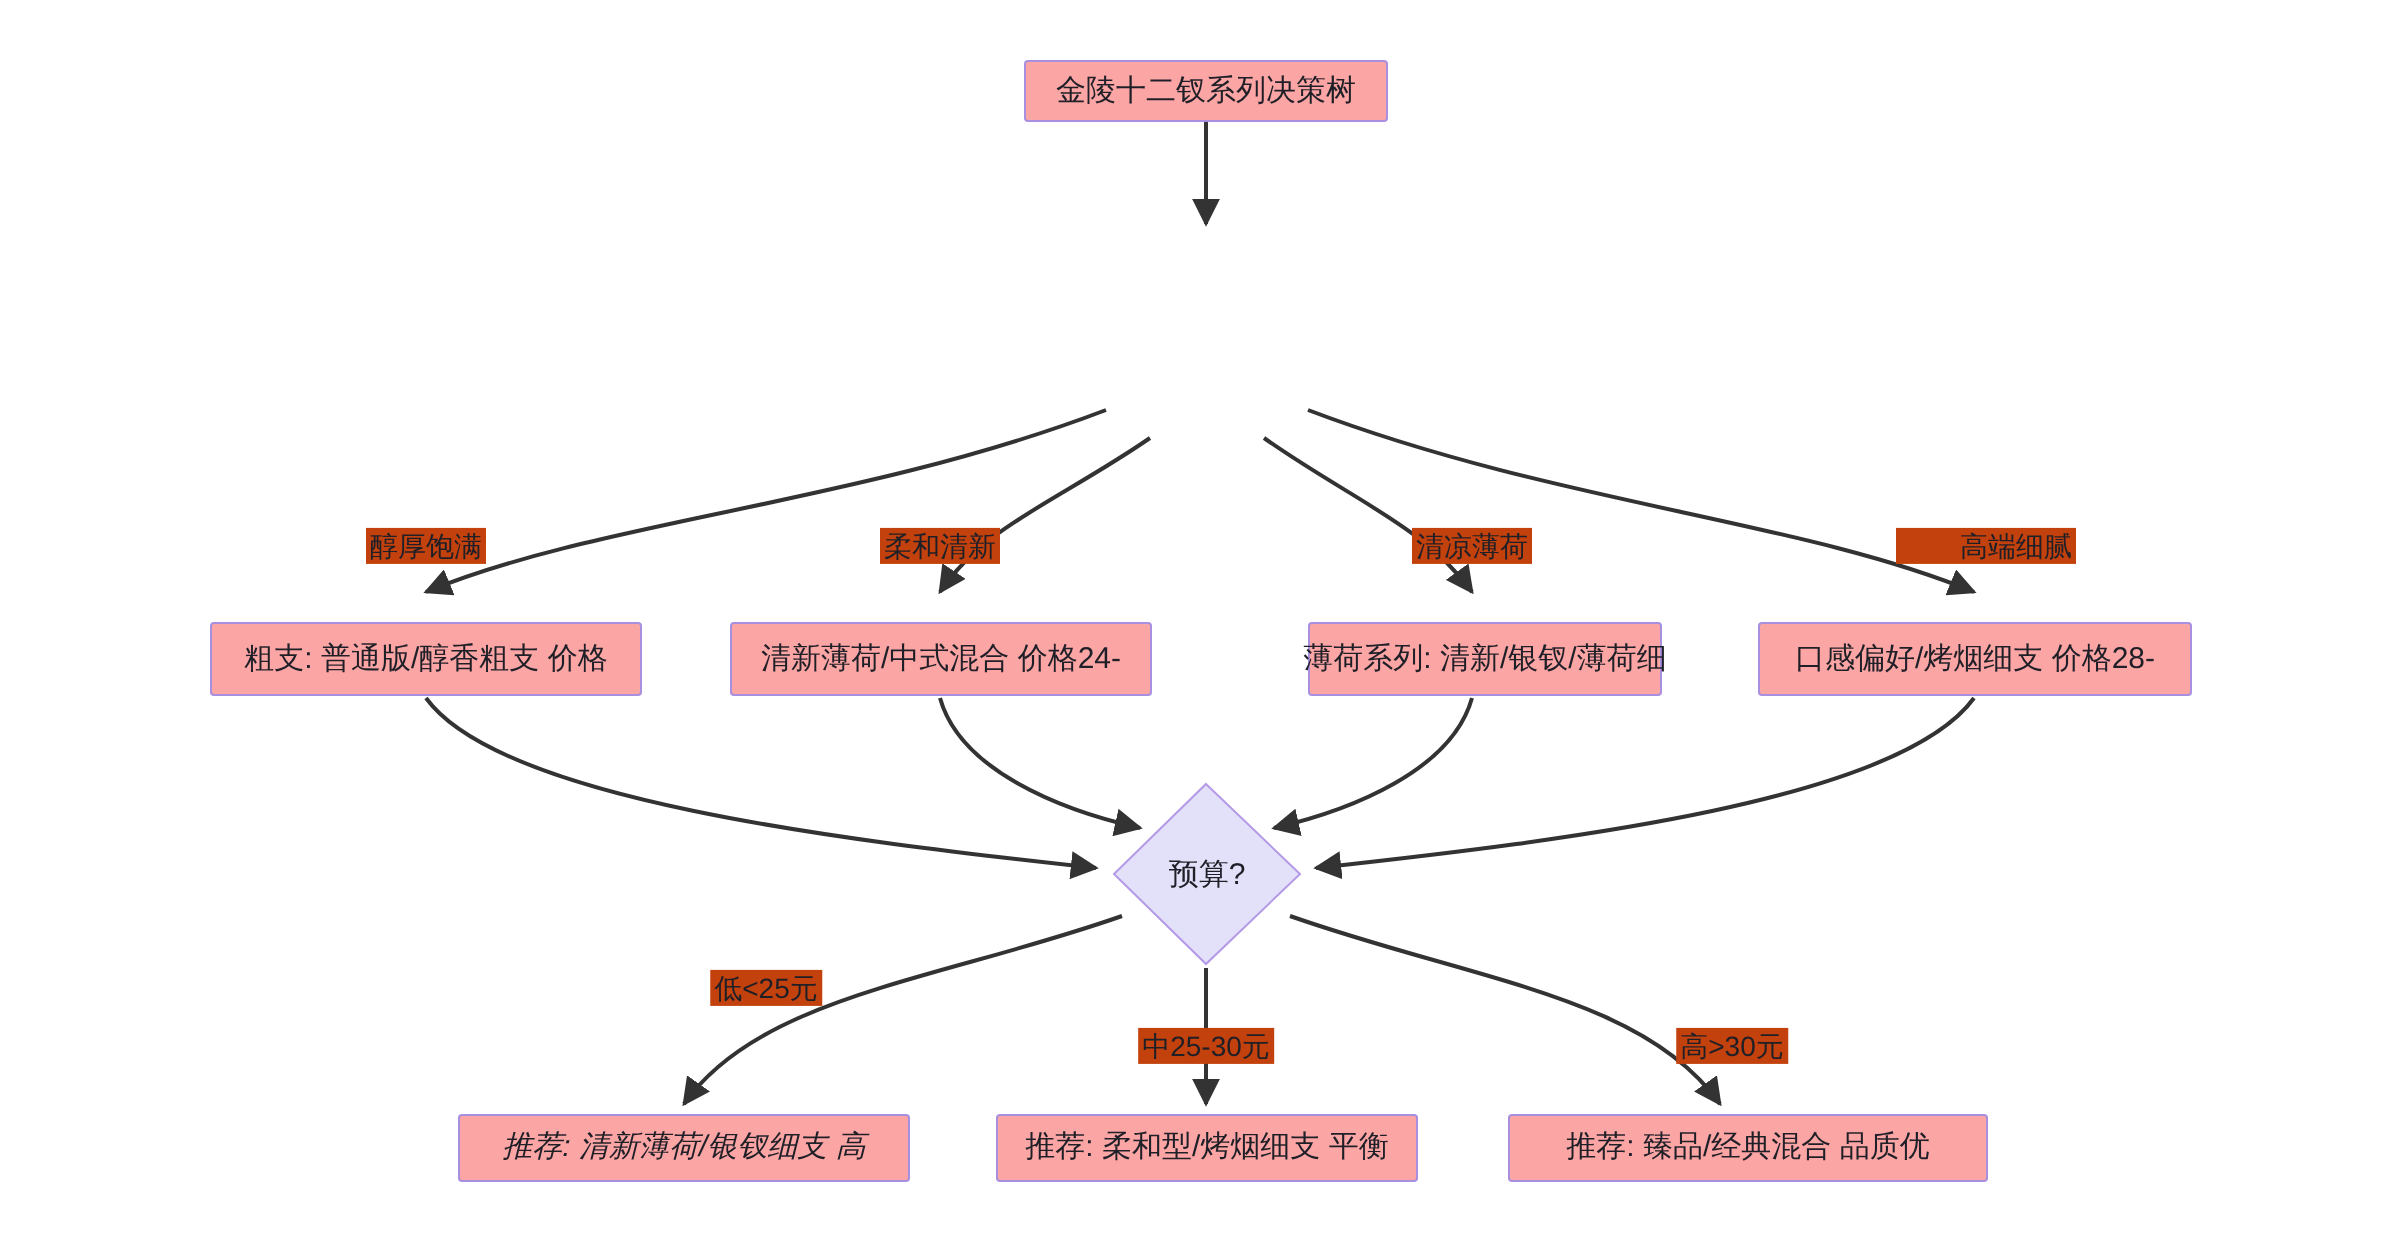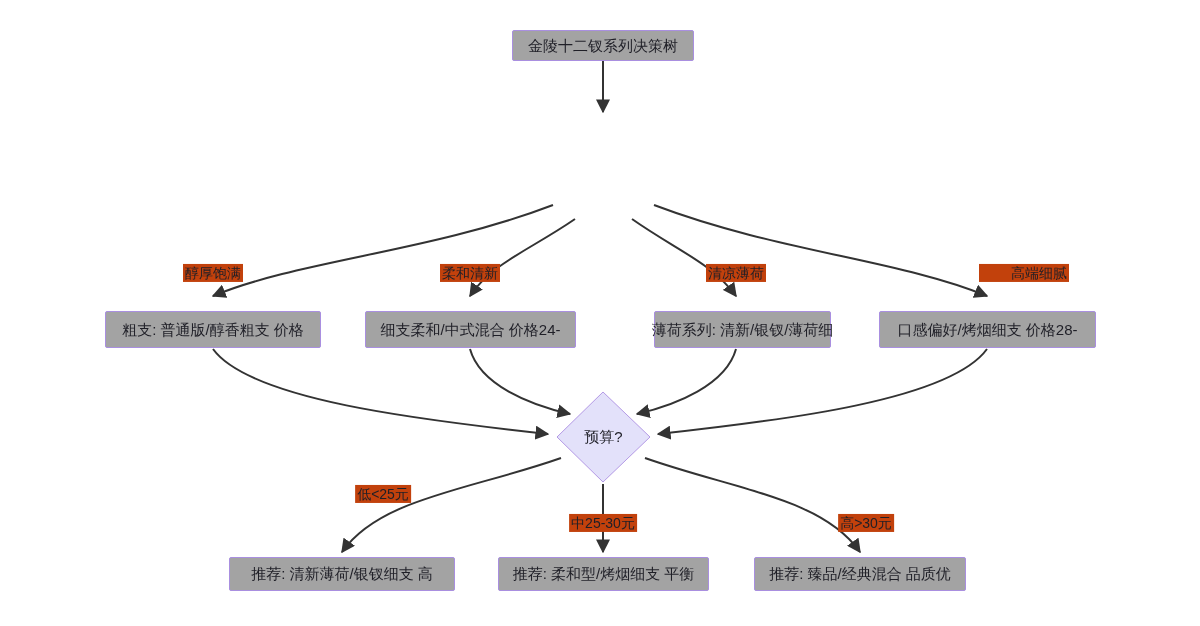--- a/index.html
+++ b/index.html
@@ -34,21 +34,21 @@
     box-sizing: border-box;
     display: flex;
     align-items: center;
     justify-content: center;
     color: #1f1f27;
     font-size: 15px;
     line-height: 1.2;
     white-space: nowrap;
   }
   .node-box {
-    background: #a3a3a3;
+    background: #fca5a5;
     border: 1px solid #a98fe0;
     border-radius: 2px;
     padding: 0 9px;
   }
   .node-diamond-wrap {
     position: absolute;
   }
   .node-diamond-wrap svg {
     position: absolute;
     left: 0;
@@ -115,57 +115,57 @@
   <div class="node node-box" style="left:512px; top:30px; width:182px; height:31px;">
     <span>金陵十二钗系列决策树</span>
   </div>
 
 
   <div class="node node-box" style="left:105px; top:311px; width:216px; height:37px;">
     <span>粗支: 普通版/醇香粗支 价格</span>
   </div>
 
   <div class="node node-box" style="left:365px; top:311px; width:211px; height:37px;">
-    <span>细支柔和/中式混合 价格24-</span>
+    <span>清新薄荷/中式混合 价格24-</span>
   </div>
 
   <div class="node node-box" style="left:654px; top:311px; width:177px; height:37px;">
     <span>薄荷系列: 清新/银钗/薄荷细</span>
   </div>
 
   <div class="node node-box" style="left:879px; top:311px; width:217px; height:37px;">
     <span>口感偏好/烤烟细支 价格28-</span>
   </div>
 
   <div class="node-diamond-wrap" style="left:556px; top:391px; width:95px; height:92px;">
     <svg width="95" height="92" viewBox="0 0 95 92">
       <polygon class="diamond-shape" points="47,1 94,46 47,91 1,46"></polygon>
     </svg>
     <div class="node-diamond-label">预算?</div>
   </div>
 
-  <div class="node node-box" style="left:229px; top:557px; width:226px; height:34px;">
+  <div class="node node-box" style="left:229px; top:557px; width:226px; height:34px;font-style:italic;">
     <span>推荐: 清新薄荷/银钗细支 高</span>
   </div>
 
   <div class="node node-box" style="left:498px; top:557px; width:211px; height:34px;">
     <span>推荐: 柔和型/烤烟细支 平衡</span>
   </div>
 
-  <div class="node node-box" style="left:754px; top:557px; width:212px; height:34px;">
+  <div class="node node-box" style="left:754px; top:557px; width:240px; height:34px;">
     <span>推荐: 臻品/经典混合 品质优</span>
   </div>
 
   <div class="edge-label" style="left:213px; top:273px;">醇厚饱满</div>
 
   <div class="edge-label" style="left:470px; top:273px;">柔和清新</div>
 
   <div class="edge-label" style="left:736px; top:273px;">清凉薄荷</div>
 
-  <div class="edge-label" style="left:1024px; top:273px;padding-left:32px;">高端细腻</div>
+  <div class="edge-label" style="left:993px; top:273px;padding-left:32px;">高端细腻</div>
 
   <div class="edge-label" style="left:339px; top:494px;margin-left:44px;">低&lt;25元</div>
 
   <div class="edge-label" style="left:603px; top:523px;">中25-30元</div>
 
   <div class="edge-label" style="left:866px; top:523px;">高&gt;30元</div>
 
 </div>
 
 </body></html>

